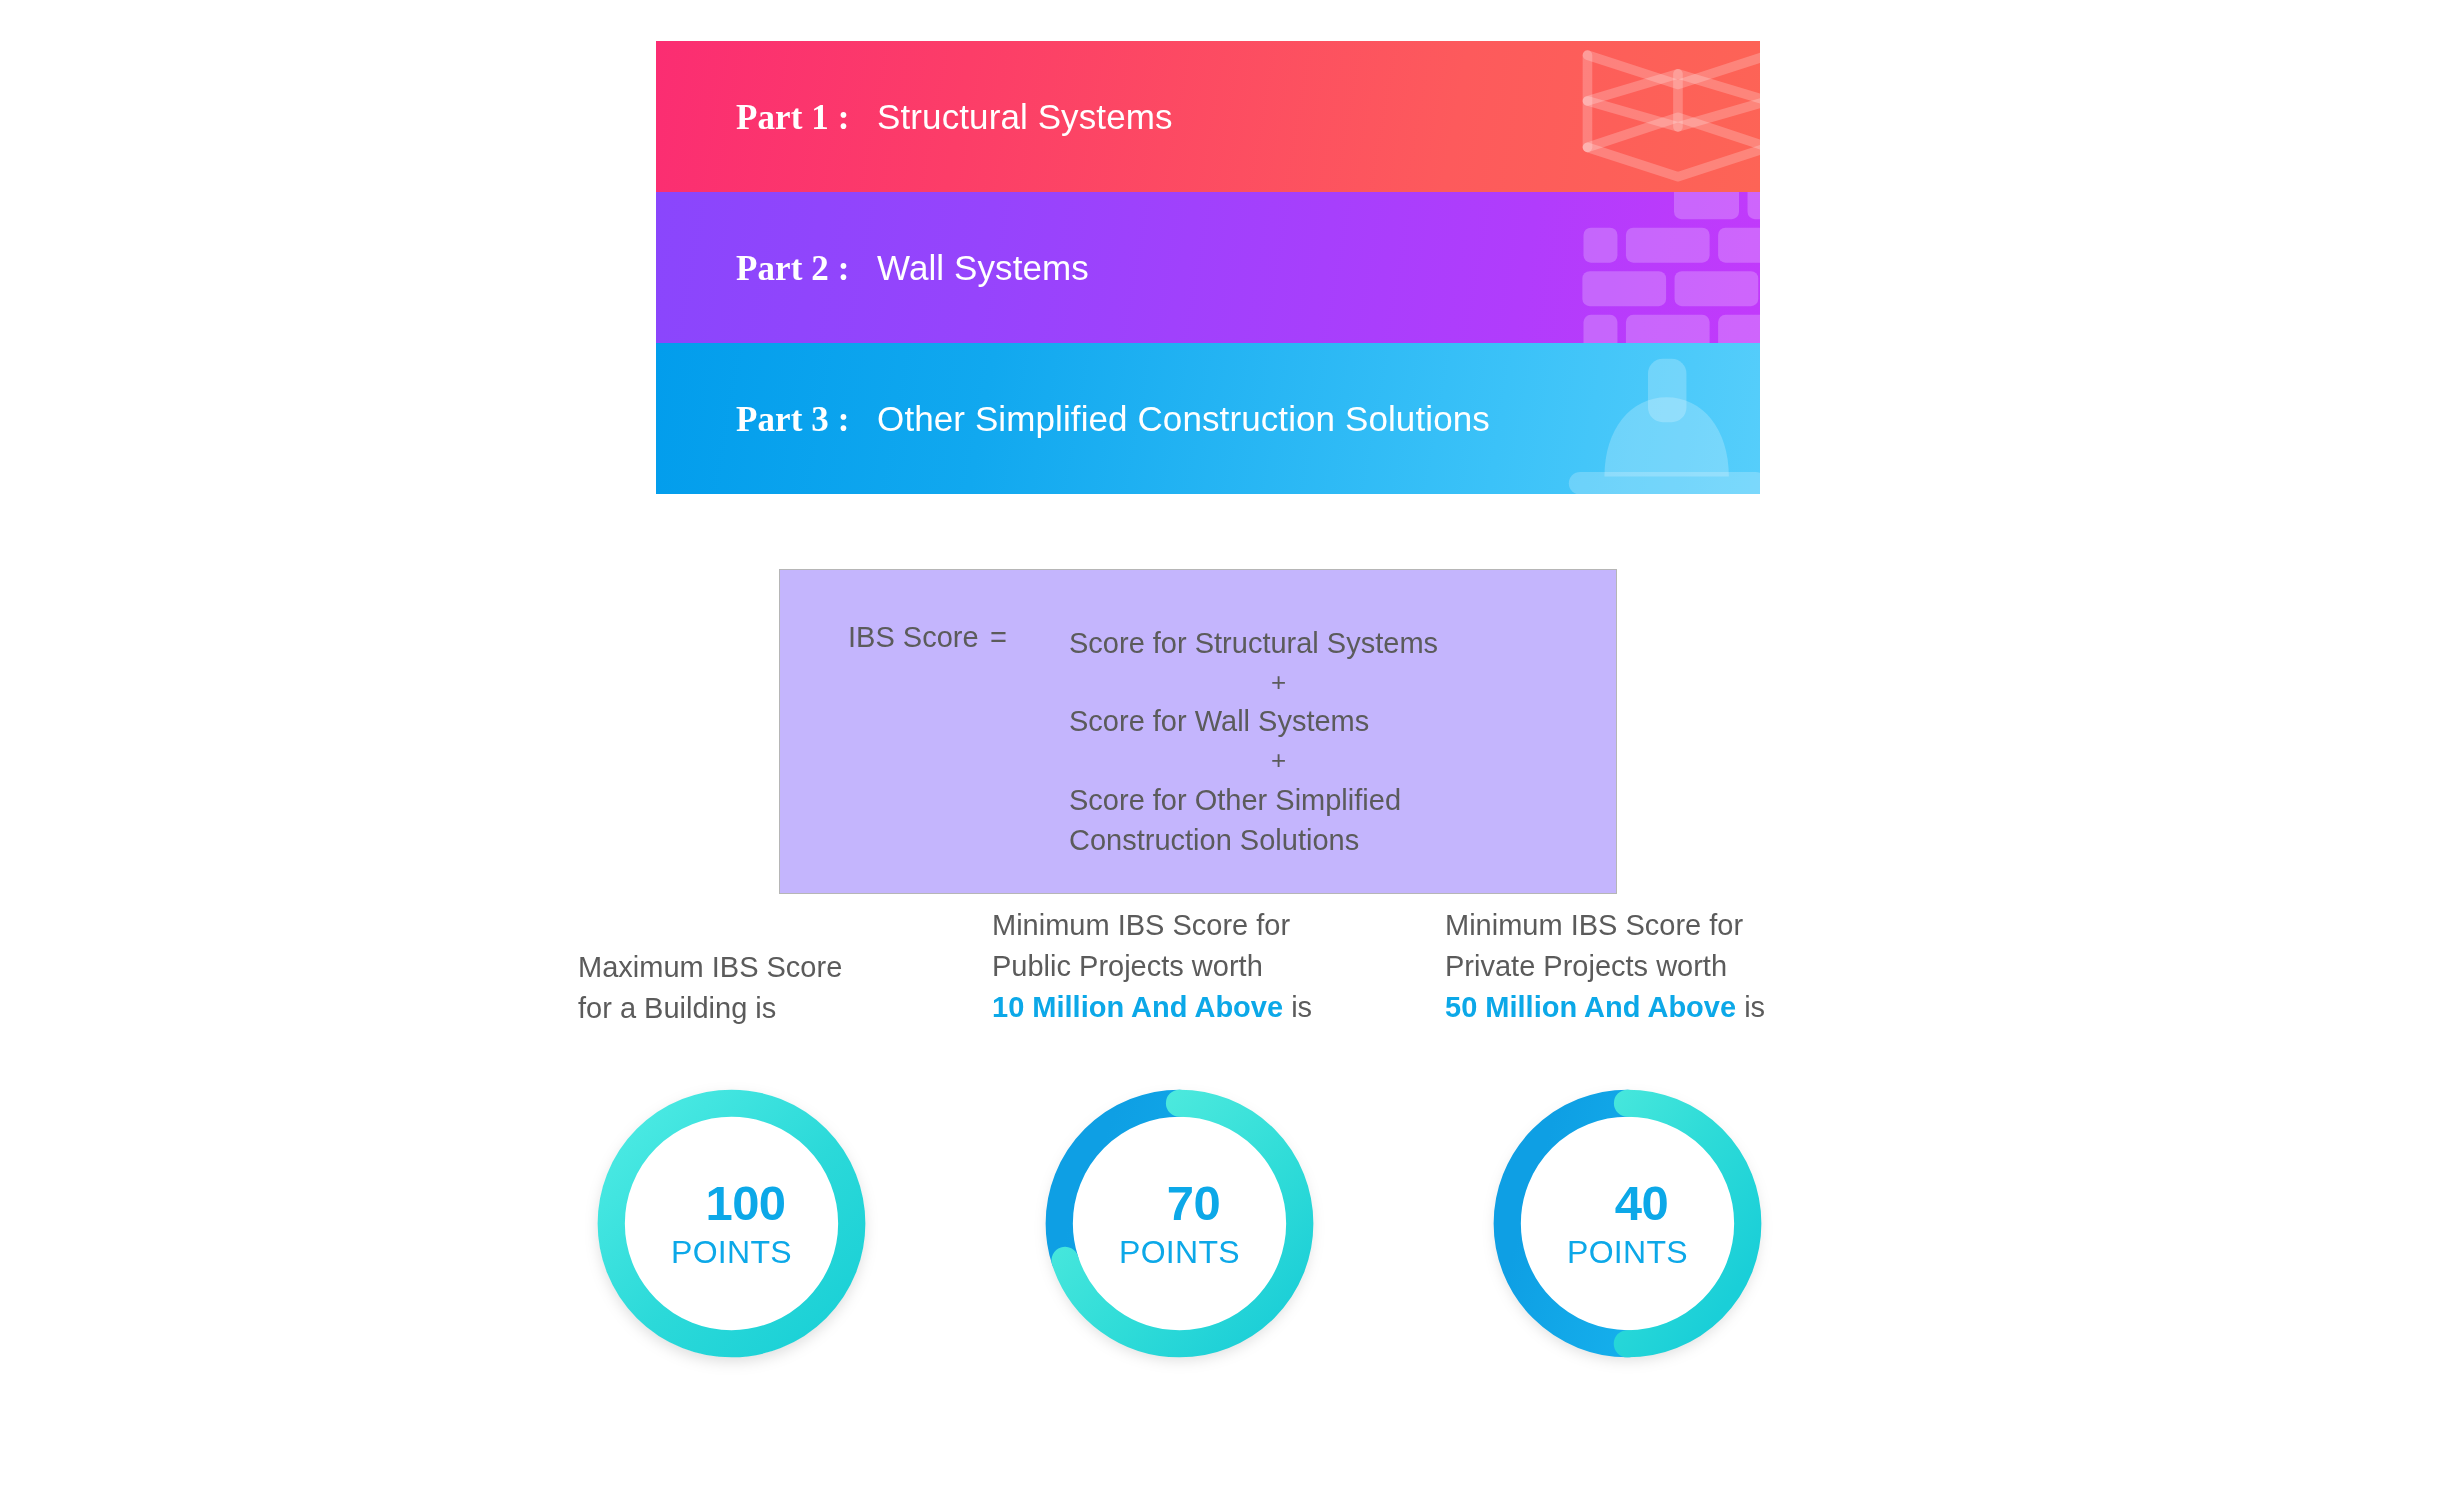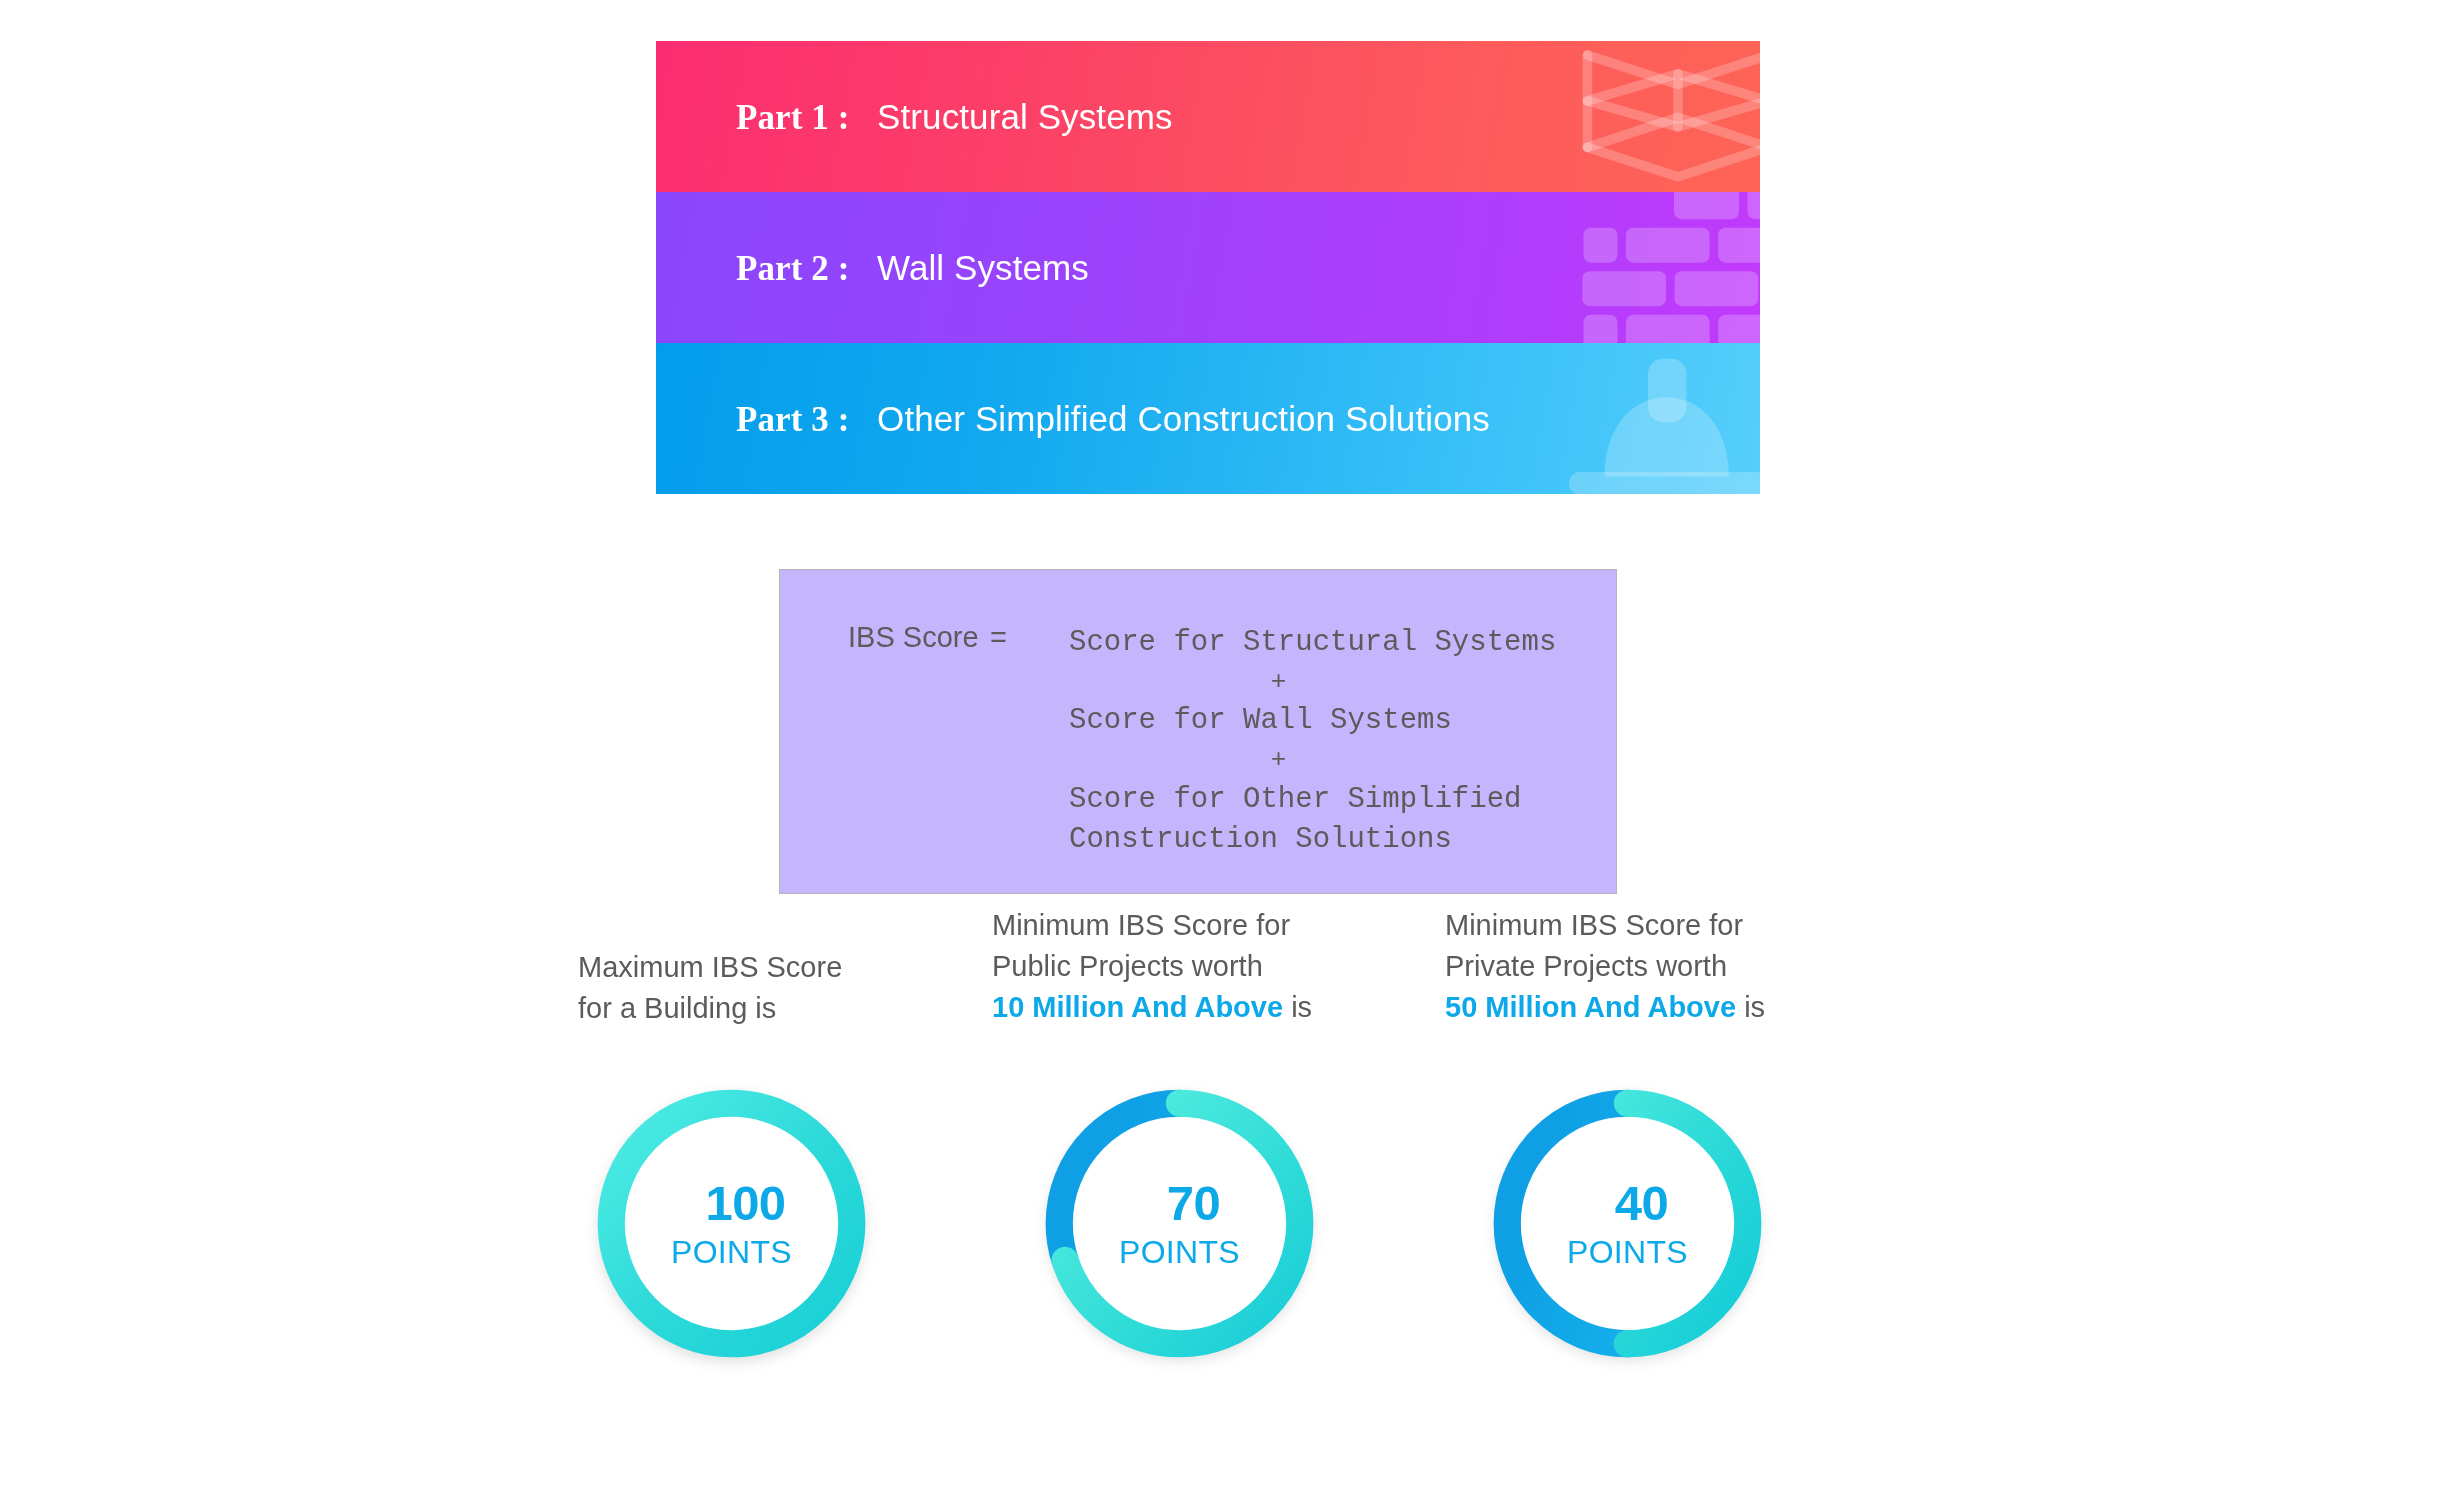--- a/index.html
+++ b/index.html
@@ -96,21 +96,20 @@
     color: #5b5b5b;
     font-size: 29px;
     line-height: 1.0;
     text-align: left;
   }
   .formula-rhs {
     flex: 1;
     color: #5b5b5b;
     font-size: 29px;
     line-height: 1.40;
-    font-family: Liberation Mono, monospace;
   }
   .formula-term {
     text-align: left;
   }
   .formula-plus {
     text-align: center;
     width: 419px;
     font-size: 26px;
     line-height: 1.45;
   }

